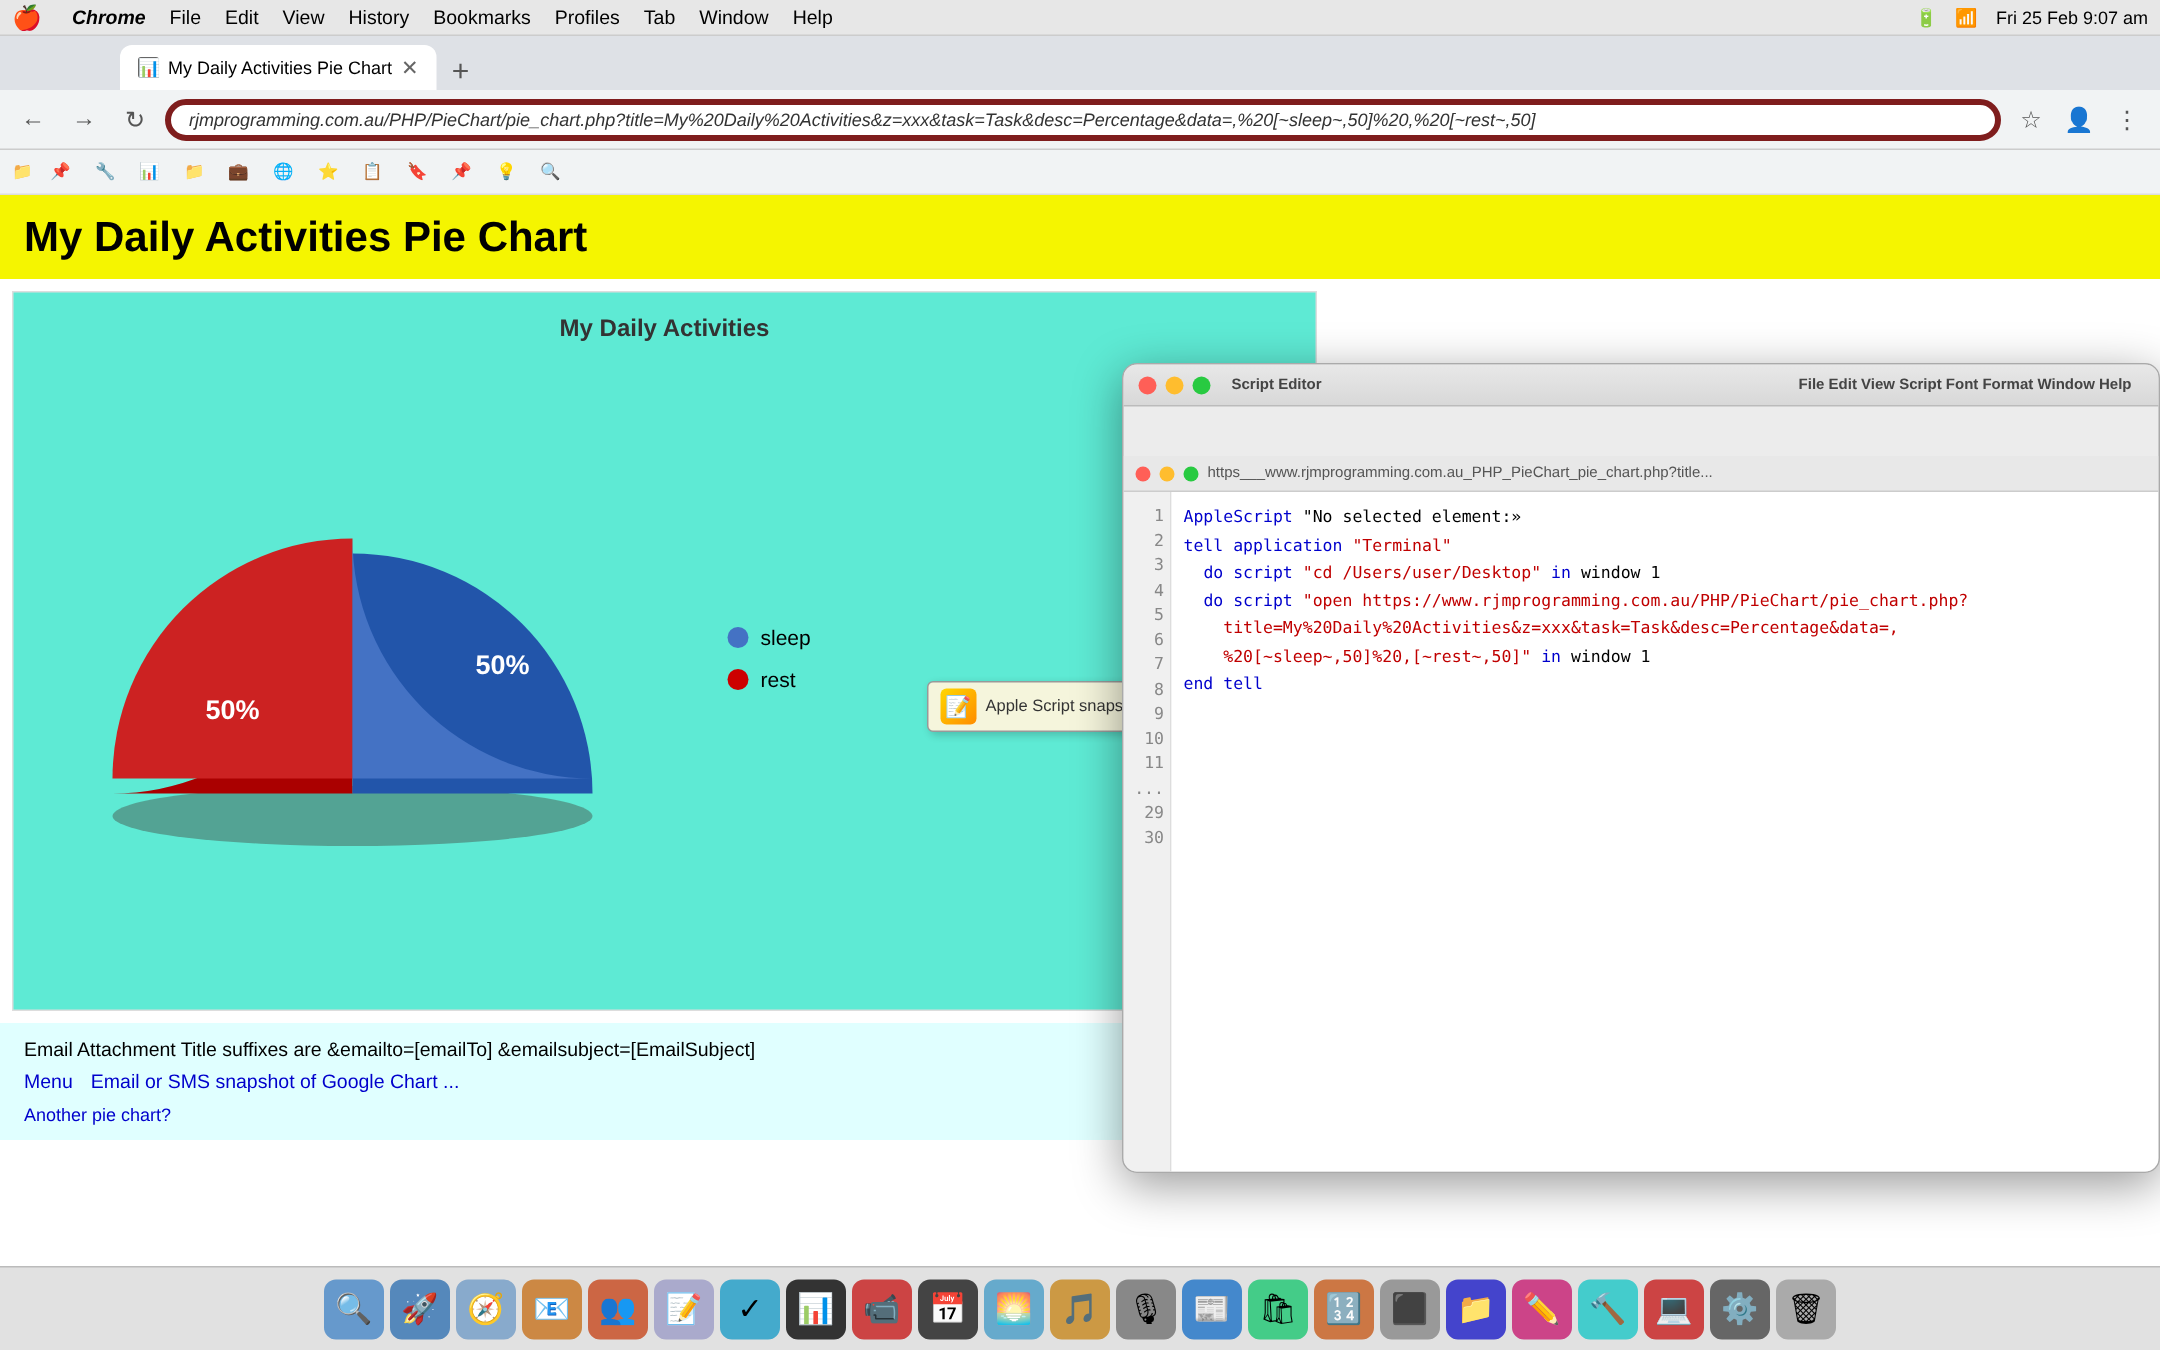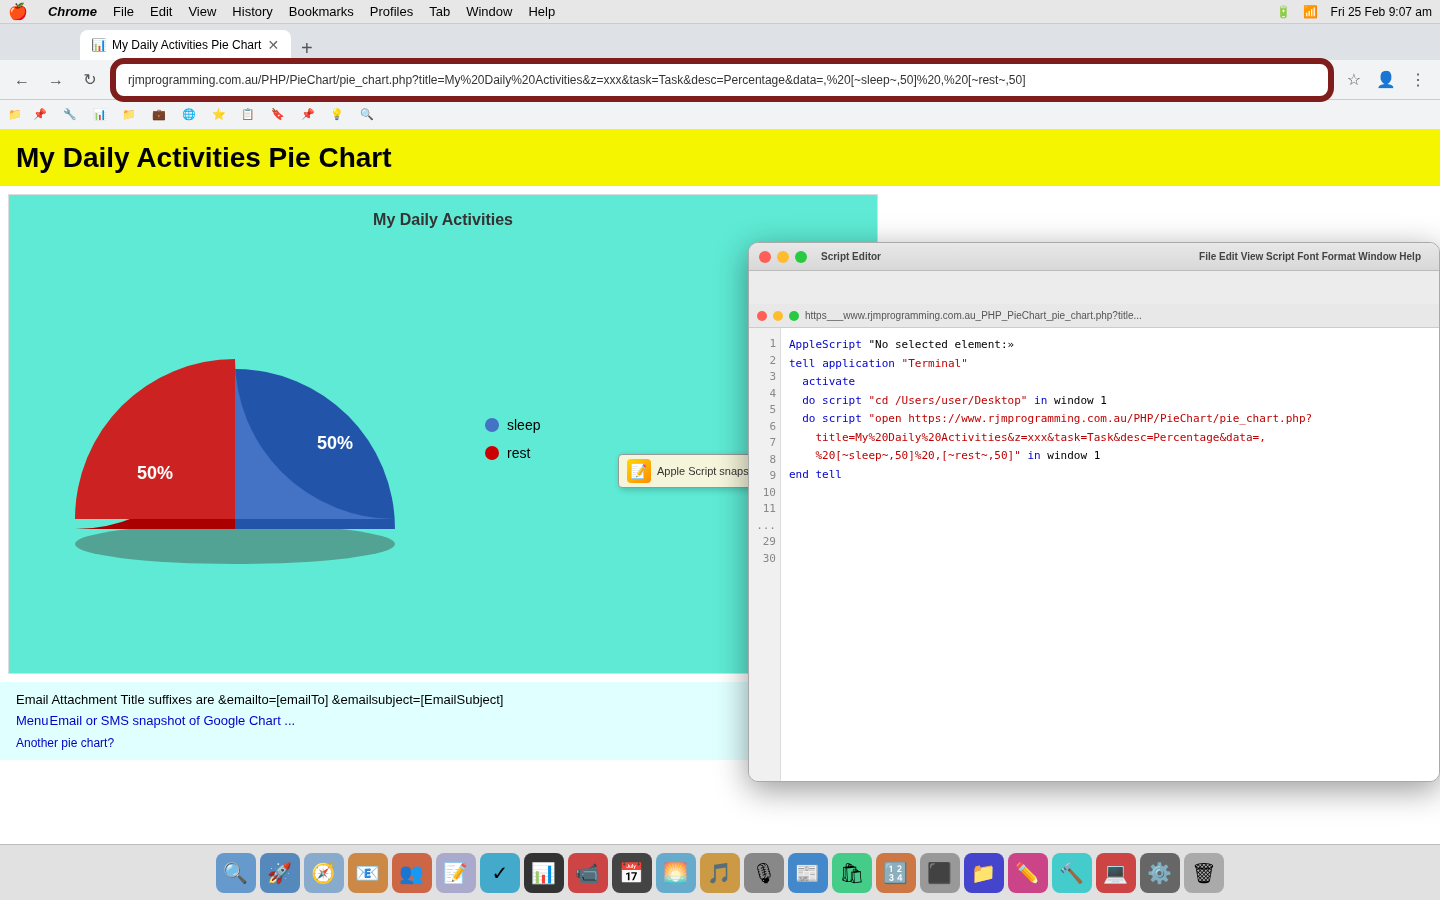--- a/index.html
+++ b/index.html
@@ -58,29 +58,30 @@
       border: none;
       background: transparent;
       cursor: pointer;
       display: flex; align-items: center; justify-content: center;
       font-size: 16px; color: #555;
     }
     .address-bar {
       flex: 1;
       height: 28px;
       background: #fff;
-      border: 6px solid #7f1d1d;
+      border: 4px solid #7f1d1d;
       border-radius: 14px;
-      padding: 16px 12px;
+      padding: 0 12px;
       font-size: 12px;
       display: flex; align-items: center;
       color: #333;
       overflow: hidden;
       white-space: nowrap;
       text-overflow: ellipsis;
+      font-style: italic;
     }
     .nav-actions { display: flex; gap: 4px; }
 
     
     .bookmarks-bar {
       height: 30px;
       background: #f1f3f4;
       border-bottom: 1px solid #ddd;
       display: flex;
       align-items: center;
@@ -158,21 +159,21 @@
       display: flex;
       align-items: center;
       gap: 8px;
       font-size: 14px;
     }
     .legend-dot {
       width: 14px; height: 14px;
       border-radius: 50%;
       flex-shrink: 0;
     }
-    .footer-links { display: flex; gap: 1px; margin-top: 6px; }
+    .footer-links { display: flex; gap: 12px; margin-top: 6px; }
     .footer-links a { color: #0000cc; text-decoration: none; }
     .footer-link-below { color: #0000cc; text-decoration: none; display: block; margin-top: 8px; font-size: 12px; }
 
     
     .overlay {
       position: absolute;
       top: 0; left: 0; right: 0; bottom: 0;
       pointer-events: none;
     }
 
@@ -621,23 +622,20 @@
         </div>
         <div class="script-editor-main">
           <div class="script-line">
             <span class="sc-keyword">AppleScript</span> 
             <span>"No selected element:»</span>
           </div>
           <div class="script-line">
             <span class="sc-keyword">tell</span> 
             <span class="sc-keyword">application</span> 
             <span class="sc-string">"Terminal"</span>
-          </div>
-          <div class="script-line">
-            &nbsp;&nbsp;<span class="sc-keyword">activate</span>
           </div>
           <div class="script-line">
             &nbsp;&nbsp;<span class="sc-keyword">do script</span> 
             <span class="sc-string">"cd /Users/user/Desktop"</span> 
             <span class="sc-keyword">in</span> 
             <span>window 1</span>
           </div>
           <div class="script-line">
             &nbsp;&nbsp;<span class="sc-keyword">do script</span> 
             <span class="sc-string">"open https://www.rjmprogramming.com.au/PHP/PieChart/pie_chart.php?</span>

